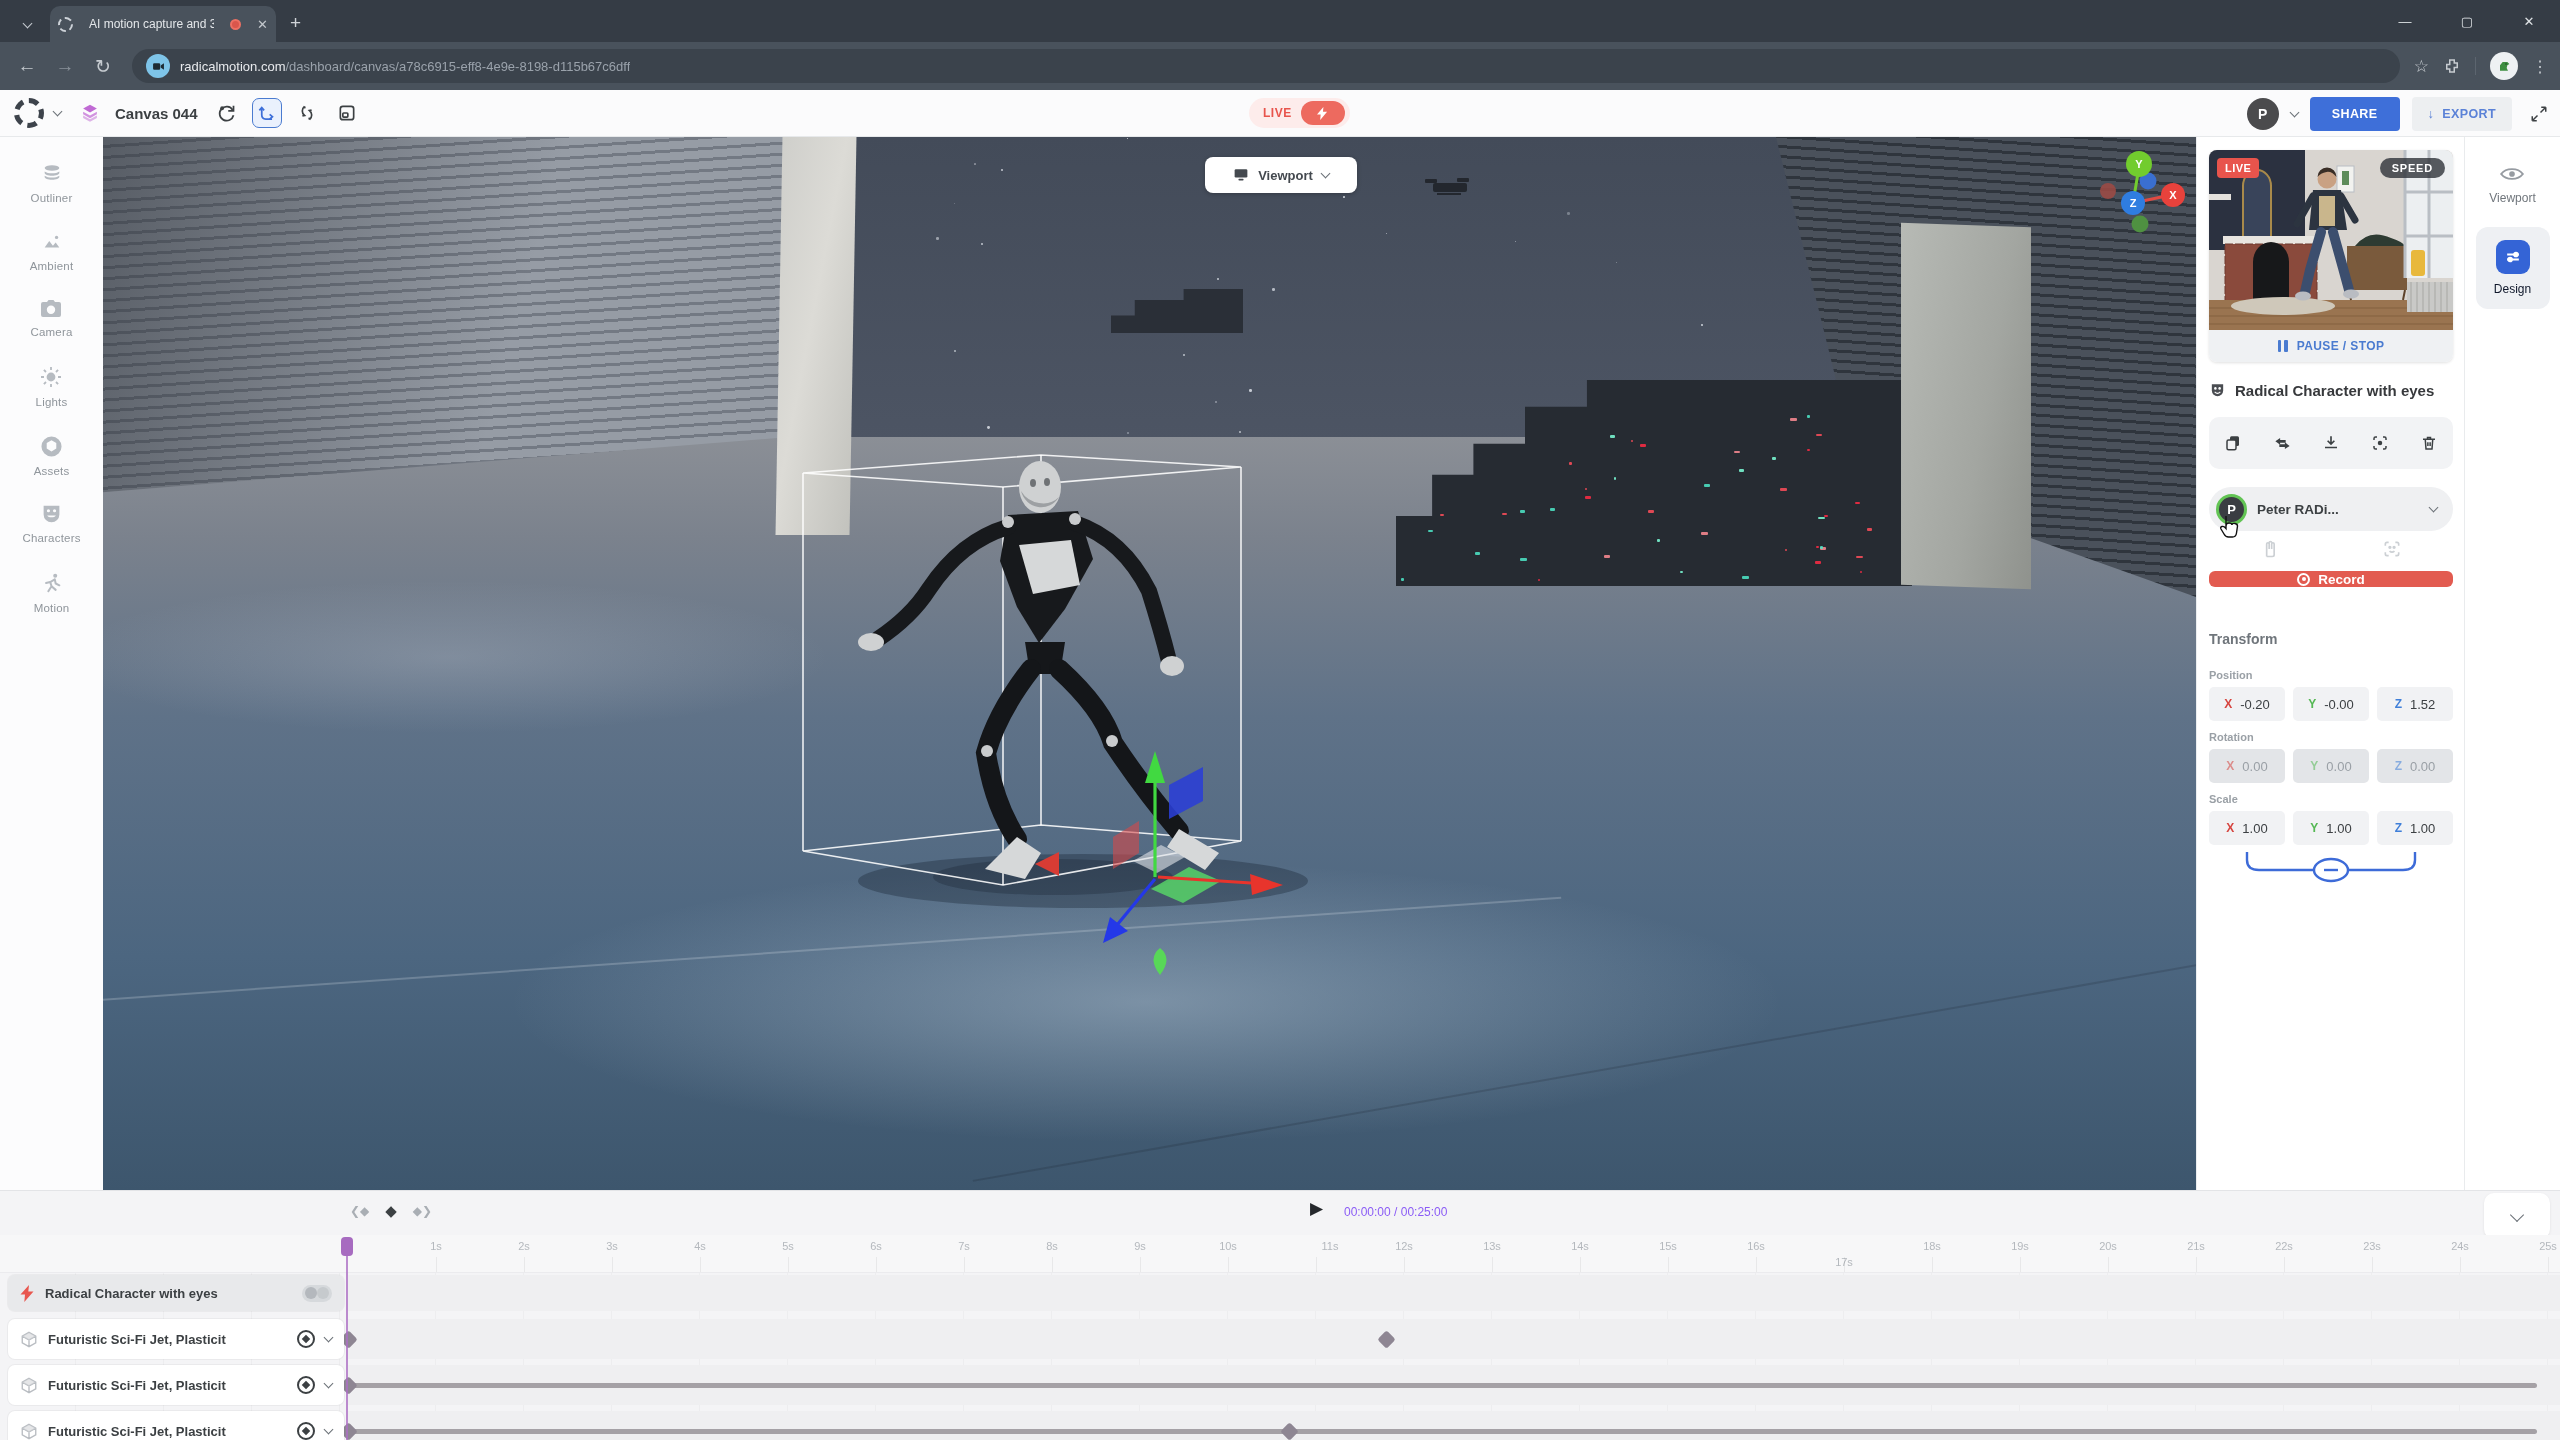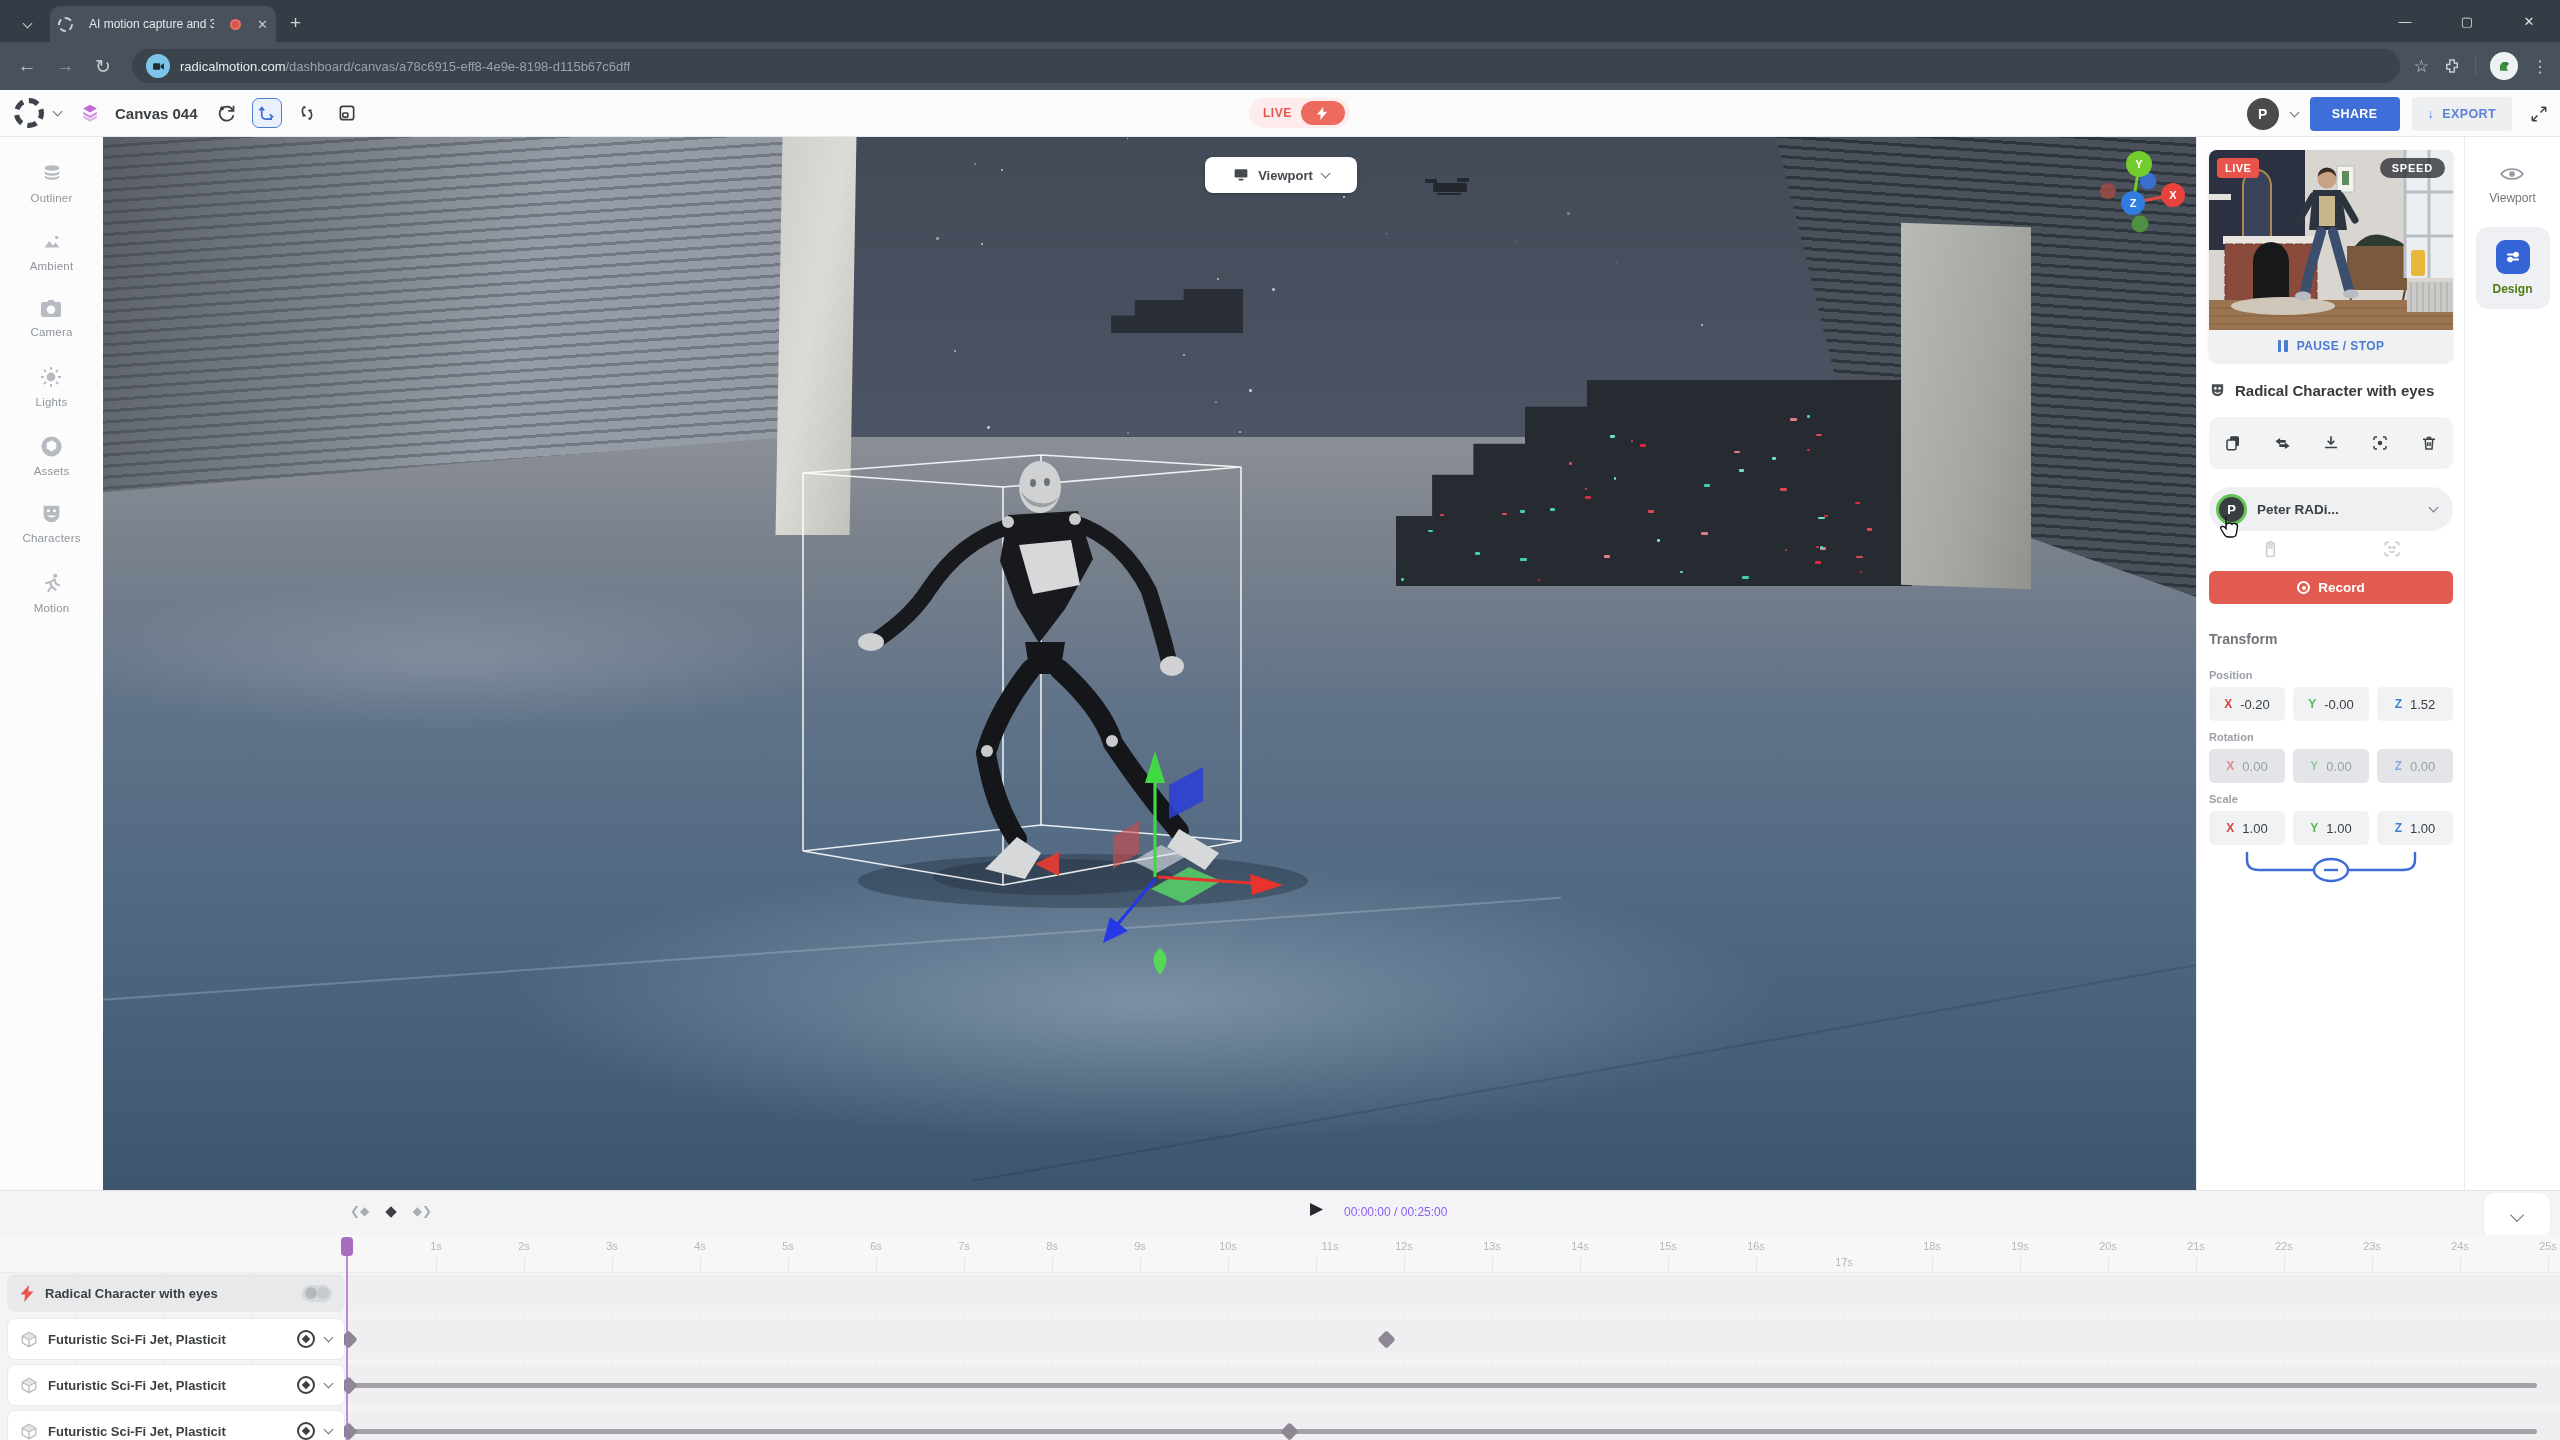--- a/index.html
+++ b/index.html
@@ -86,21 +86,21 @@
 .pause-bar{position:absolute;left:0;top:180px;width:244px;height:32px;background:#eff1f3;display:flex;align-items:center;justify-content:center;gap:9px}
 .pause-bars{display:flex;gap:3px}
 .pause-bars i{display:block;width:3.5px;height:12px;background:#4a7bd0;border-radius:1px}
 .pause-label{color:#4a7bd0;font-weight:bold;font-size:12px;letter-spacing:.4px}
 .char-heading{position:absolute;left:12px;top:245px;display:flex;align-items:center;gap:9px;font-size:15px;font-weight:bold;color:#37393c}
 .iconrow{position:absolute;left:12px;top:280px;width:244px;height:52px;background:#f2f3f5;border-radius:10px;display:flex;align-items:center;justify-content:space-around;color:#3c4043}
 .actor-select{position:absolute;left:12px;top:350px;width:244px;height:44px;background:#eff0f2;border-radius:22px;display:flex;align-items:center;padding:0 16px 0 7px;gap:10px}
 .actor-avatar{width:31px;height:31px;border-radius:50%;background:#3a3d42;border:3px solid #62c454;color:#fff;font-weight:bold;font-size:13px;display:flex;align-items:center;justify-content:center}
 .actor-name{flex:1;font-size:13.5px;font-weight:bold;color:#3c4043}
 .cap-icons{position:absolute;left:12px;top:402px;width:244px;display:flex;justify-content:space-around;color:#ccd0d4}
-.btn-record{position:absolute;left:12px;top:434px;width:244px;height:33px;background:#e25b50;border-radius:6px;display:flex;align-items:center;justify-content:center;gap:8px;color:#fff;font-weight:bold;font-size:13.5px}
+.btn-record{position:absolute;left:12px;top:434px;width:244px;height:16px;background:#e25b50;border-radius:6px;display:flex;align-items:center;justify-content:center;gap:8px;color:#fff;font-weight:bold;font-size:13.5px}
 .rec-dot{width:13px;height:13px;border:2px solid #fff;border-radius:50%;position:relative}
 .rec-dot:after{content:"";position:absolute;left:2.5px;top:2.5px;width:4px;height:4px;background:#fff;border-radius:50%}
 .transform-title{position:absolute;left:12px;top:494px;font-size:14px;font-weight:bold;color:#6f757b}
 #transform-groups{position:absolute;left:12px;top:522px;width:244px}
 .tg-label{font-size:11px;font-weight:bold;color:#9aa0a6;margin:10px 0 6px}
 .tg-row{display:flex;gap:8px}
 .field{flex:1;height:34px;background:#f1f2f4;border-radius:5px;display:flex;align-items:center;justify-content:center;gap:8px}
 .field.dis{background:#e3e5e8}
 .f-axis{font-size:12px;font-weight:bold}
 .f-val{font-size:13px;color:#3c4043}
@@ -108,21 +108,21 @@
 .f-x{color:#d6453f}.f-y{color:#55b854}.f-z{color:#3f7fd9}
 #scale-link{position:absolute;left:12px;top:714px;width:244px;height:38px}
 .cursor-svg{position:absolute;left:22px;top:378px;z-index:5}
 
 
 #rail{width:96px;background:#fff;border-left:1px solid #e9ebed;display:flex;flex-direction:column;align-items:center;padding-top:28px}
 .rail-item{display:flex;flex-direction:column;align-items:center;gap:8px;color:#969ba1}
 .rail-label{font-size:12px;color:#70767c}
 .rail-design{margin-top:22px;width:74px;height:82px;background:#eef0f3;border-radius:12px;display:flex;flex-direction:column;align-items:center;justify-content:center;gap:8px}
 .design-ico{width:34px;height:34px;background:#3464d6;border-radius:9px;display:flex;align-items:center;justify-content:center}
-.rail-design .rail-label{color:#4d7c0f;font-weight:bold}
+.rail-design .rail-label{color:#0f172a;font-weight:normal}
 
 
 #timeline{position:absolute;top:1190px;left:0;width:2560px;height:250px;background:#f4f4f6;border-top:1px solid #e3e4e7}
 .tl-kf-controls{position:absolute;left:350px;top:11px;display:flex;align-items:center;gap:16px;color:#a9aeb4;font-size:12px}
 .tl-kf-controls .big{color:#3c4043;font-size:15px}
 .tl-play{position:absolute;left:1310px;top:7px;font-size:17px;color:#25282c}
 .tl-time{position:absolute;left:1344px;top:14px;font-size:12px;color:#8b5cf6}
 #ruler{position:absolute;left:0;top:44px;width:2560px;height:38px;background:#f7f7f8;border-bottom:1px solid #ebebee}
 .ruler-label{position:absolute;top:5px;transform:translateX(-50%);font-size:11px;color:#b4b8bd}
 .ruler-tick{position:absolute;bottom:0;width:1px;height:15px;background:rgba(0,0,0,.06)}

